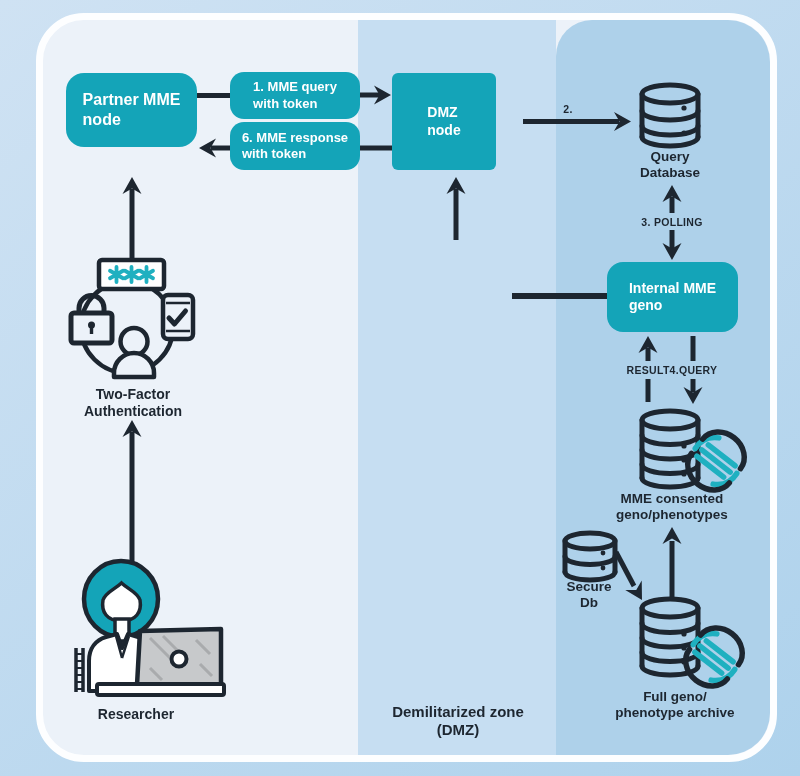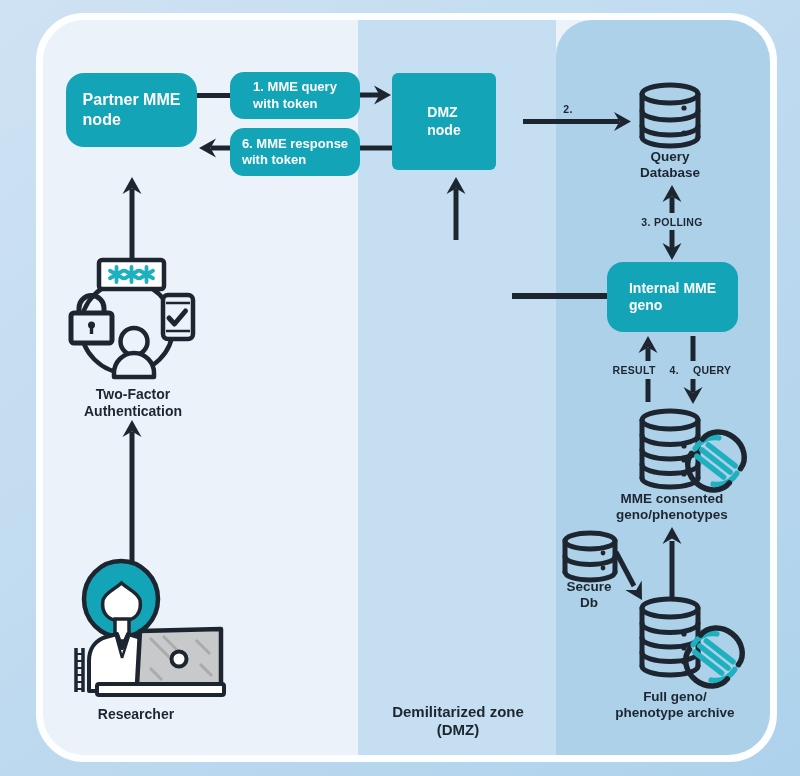--- a/index.html
+++ b/index.html
@@ -15,21 +15,21 @@
     border:7px solid #fdfeff;border-radius:48px;background:var(--card);z-index:0}
   .band-mid{position:absolute;left:358px;top:20px;width:198px;height:735px;
     background:var(--dmz-band);z-index:1}
   .band-right{position:absolute;left:556px;top:20px;width:214px;height:735px;
     background:var(--secure-zone);border-radius:36px 42px 42px 0;z-index:1}
   svg.layer{position:absolute;left:0;top:0;z-index:2;pointer-events:none}
   .node{position:absolute;display:flex;align-items:center;justify-content:center;text-align:left;
     background:var(--teal);color:var(--white);font-weight:600;white-space:pre-line;line-height:1.25;z-index:3}
   .n-partner{left:66px;top:73px;width:131px;height:74px;border-radius:18px;font-size:16px}
   .n-query-msg{left:230px;top:72px;width:130px;height:47px;border-radius:14px;font-size:13px}
-  .n-response-msg{left:230px;top:128px;width:130px;height:48px;border-radius:14px;font-size:13px}
+  .n-response-msg{left:230px;top:122px;width:130px;height:48px;border-radius:14px;font-size:13px}
   .n-dmz{left:392px;top:73px;width:104px;height:97px;border-radius:6px;font-size:14px}
   .n-internal{left:607px;top:262px;width:131px;height:70px;border-radius:16px;font-size:14px}
   .n-results{left:402px;top:239px;width:110px;height:110px;border-radius:50%;font-size:14px}
   .lbl{position:absolute;text-align:center;white-space:pre-line;line-height:1.22;z-index:3;color:var(--ink)}
   .lbl-title{font-size:15px;font-weight:700}
   .lbl-zone{font-size:15px;font-weight:700}
   .lbl-db{font-size:13.5px;font-weight:600}
   .lbl-actor{font-size:14px;font-weight:600}
   .lbl-step{font-size:10.5px;font-weight:700;letter-spacing:.3px}
   .l-secure{left:454px;top:32px;width:200px}
@@ -37,21 +37,21 @@
   .l-consented{left:592px;top:491px;width:160px}
   .l-consent{left:554px;top:579px;width:70px}
   .l-archive{left:590px;top:689px;width:170px}
   .l-dmzzone{left:368px;top:703px;width:180px}
   .l-twofactor{left:63px;top:386px;width:140px}
   .l-researcher{left:76px;top:706px;width:120px}
   .l-step2{left:556px;top:103px;width:24px}
   .chip{position:absolute;display:flex;align-items:center;justify-content:center;z-index:3;
     background:var(--secure-zone)}
   .l-step3{left:629px;top:213px;width:86px;height:17px}
-  .l-result-row{left:612px;top:361px;width:120px;height:18px;gap:14px}
+  .l-result-row{left:612px;top:361px;width:120px;height:18px;gap:0}
 </style>
 </head>
 <body>
 
 <div class="stage">
   <div class="card"></div>
   <div class="band-mid"></div>
   <div class="band-right"></div>
 
   <svg class="layer" width="800" height="776" viewBox="0 0 800 776">

